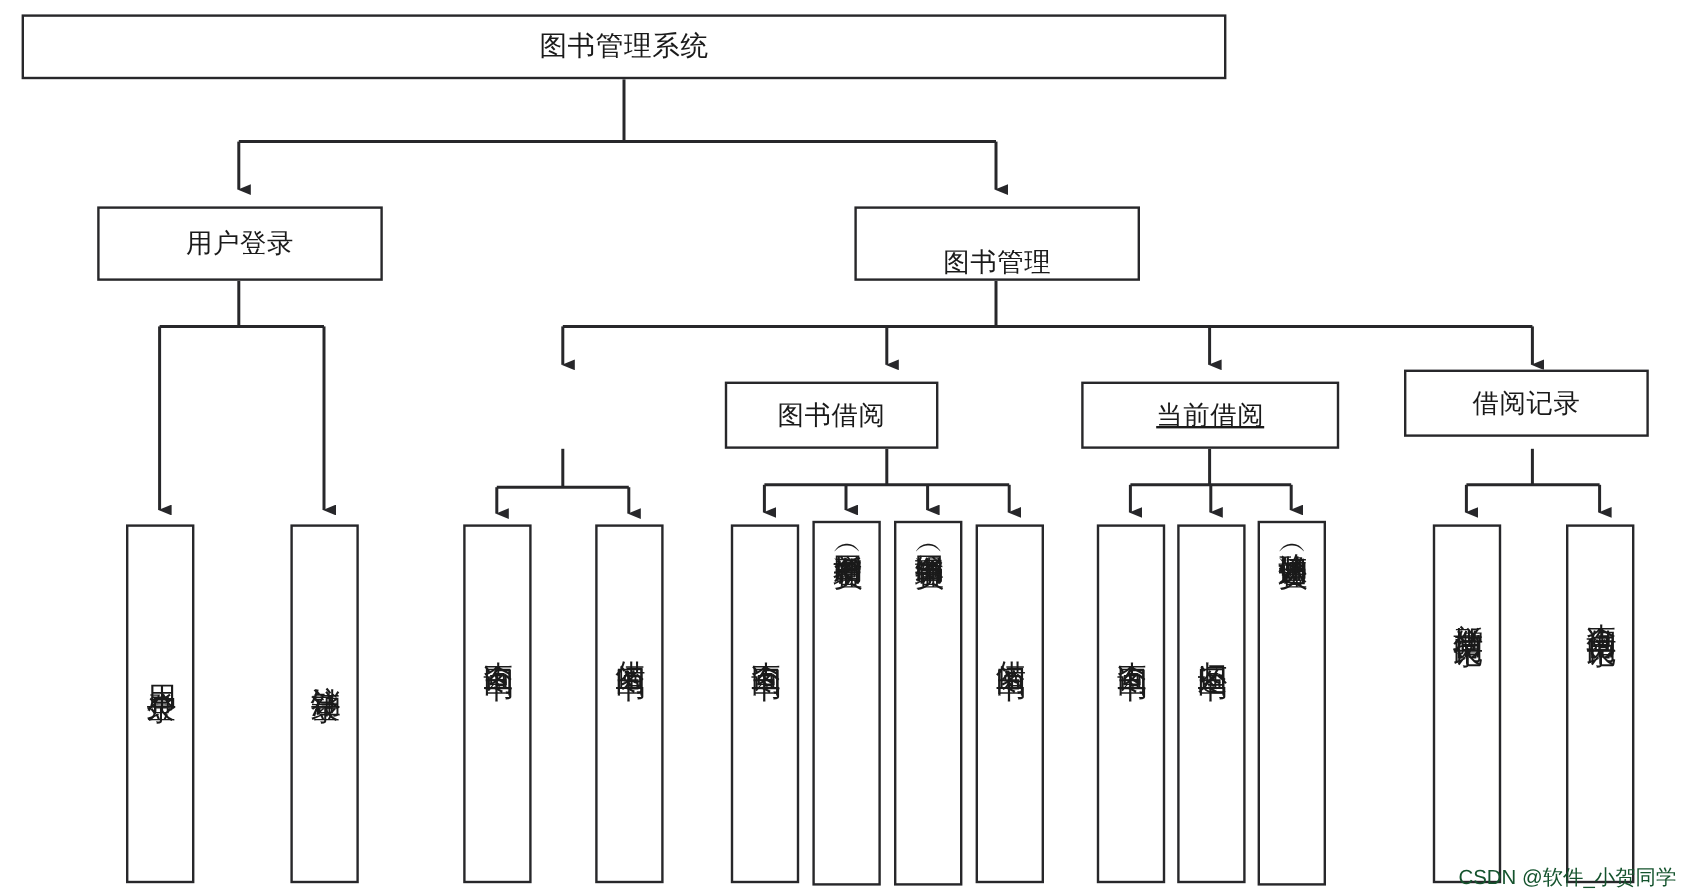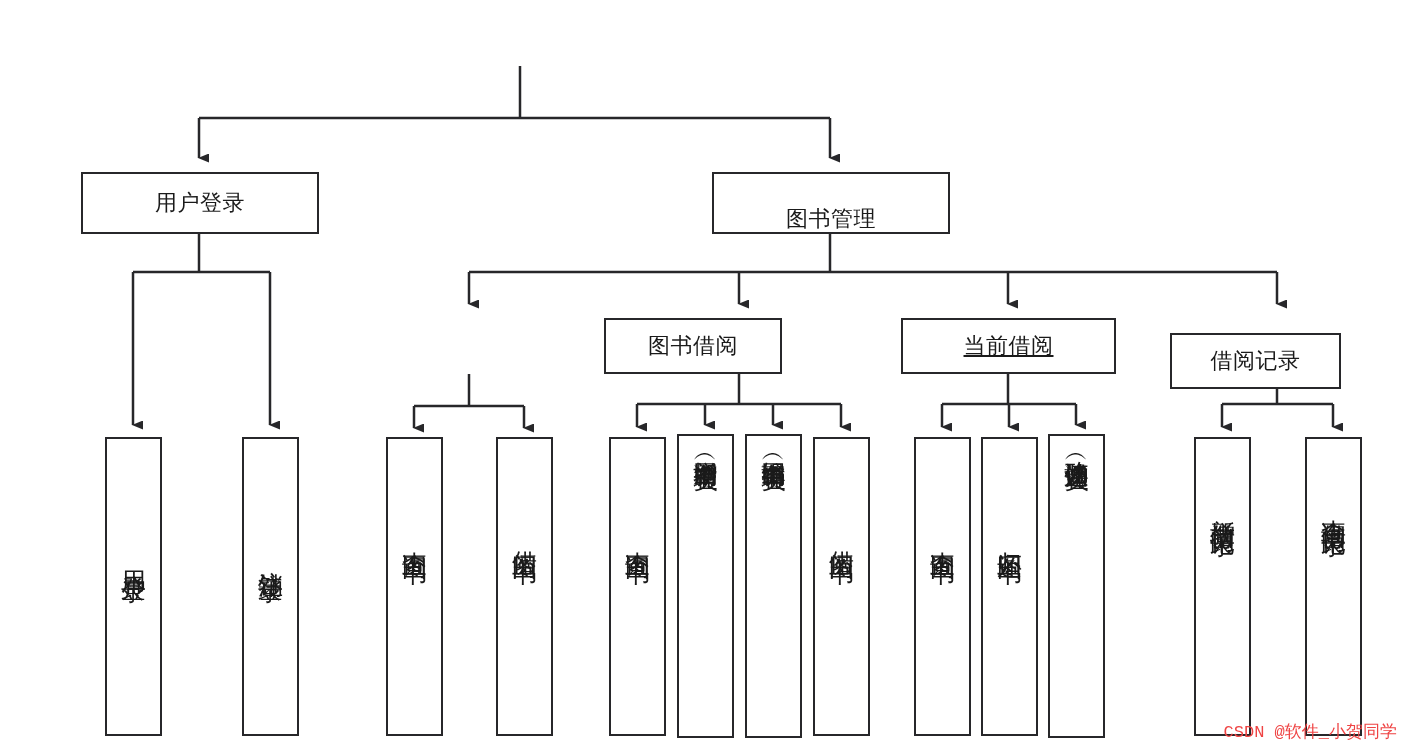--- a/index.html
+++ b/index.html
@@ -76,24 +76,24 @@
     padding-top: 106px;
   }
   .node.vert.lower .node-label {
     padding-top: 54px;
   }
   #watermark {
     position: absolute;
     right: 8px;
     bottom: 4px;
     font-size: 17px;
-    color: #ef4444;
+    color: #14532d;
     z-index: 5;
     white-space: nowrap;
-    font-family: Liberation Mono, monospace;
+    font-family: Liberation Sans, sans-serif;
   }
 </style>
 </head>
 <body>
 
 <div id="diagram-root">
 
   <svg id="edge-layer" viewBox="0 0 1405 747" width="1405" height="747" xmlns="http://www.w3.org/2000/svg">
     <defs>
       <marker id="arrowhead" markerWidth="9" markerHeight="11" refX="4.5" refY="10" orient="auto" markerUnits="userSpaceOnUse">
@@ -138,35 +138,38 @@
       <path d="M 1009 404 L 1009 427" marker-end="url(#arrowhead)"></path>
       <path d="M 1076 404 L 1076 425" marker-end="url(#arrowhead)"></path>
 
       <path d="M 1277 374 L 1277 404"></path>
       <path d="M 1222 404 L 1333 404"></path>
       <path d="M 1222 404 L 1222 427" marker-end="url(#arrowhead)"></path>
       <path d="M 1333 404 L 1333 427" marker-end="url(#arrowhead)"></path>
     </g>
   </svg>
 
+  <div class="node horiz root" style="left:18px; top:12px; width:1004px; height:54px;">
+    <span class="node-label">图书管理系统</span>
+  </div>
 
   <div class="node horiz" style="left:81px; top:172px; width:238px; height:62px;">
     <span class="node-label">用户登录</span>
   </div>
   <div class="node horiz" style="left:712px; top:172px; width:238px; height:62px;align-items:flex-end;">
     <span class="node-label">图书管理</span>
   </div>
 
   <div class="node horiz" style="left:604px; top:318px; width:178px; height:56px;">
     <span class="node-label">图书借阅</span>
   </div>
   <div class="node horiz" style="left:901px; top:318px; width:215px; height:56px;text-decoration:underline;">
     <span class="node-label">当前借阅</span>
   </div>
-  <div class="node horiz" style="left:1170px; top:333px; width:171px; height:56px;justify-content:center;">
+  <div class="node horiz" style="left:1170px; top:308px; width:204px; height:56px;justify-content:center;">
     <span class="node-label">借阅记录</span>
   </div>
 
   <div class="node vert low" style="left:105px; top:437px; width:57px; height:299px;">
     <span class="node-label">用户登录</span>
   </div>
   <div class="node vert low" style="left:242px; top:437px; width:57px; height:299px;">
     <span class="node-label">注销登录</span>
   </div>
 

